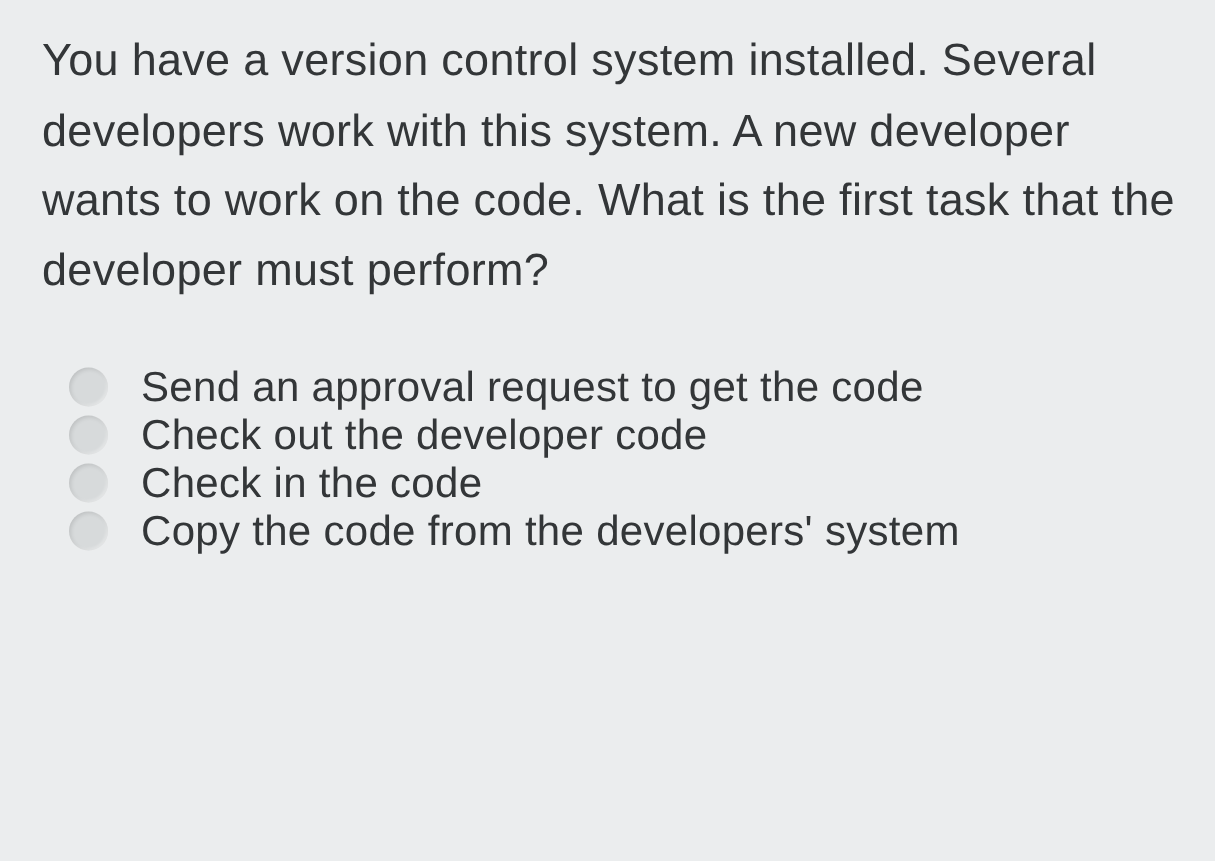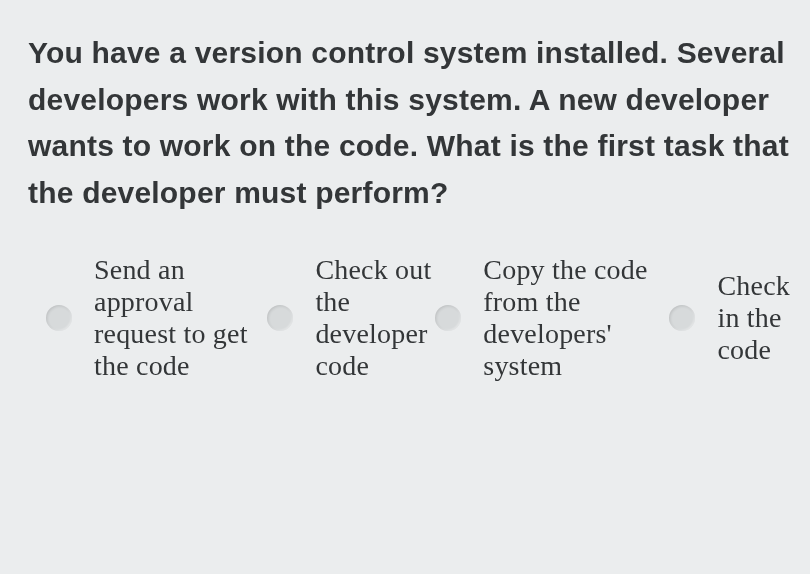--- a/index.html
+++ b/index.html
@@ -12,31 +12,29 @@
       height: 574px;
       background: #ebedee;
       font-family: Arial, Helvetica, sans-serif;
       color: #3a3d3f;
       padding: 18px 20px 20px 28px;
       overflow: hidden;
     }
     .question {
       font-size: 30px;
       line-height: 1.55;
-      font-weight: 700;
+      font-weight: 400;
       letter-spacing: 0.2px;
       margin-bottom: 38px;
       color: #333638;
-      margin-top: 12px;
     }
     .options {
       display: flex;
-      flex-direction: row;
+      flex-direction: column;
       padding-left: 18px;
-      font-family: Liberation Serif, serif;
     }
     .option {
       display: flex;
       align-items: center;
       gap: 22px;
       cursor: pointer;
     }
     .radio {
       width: 26px;
       height: 26px;
@@ -61,19 +59,19 @@
   <div class="option">
     <div class="radio"></div>
     <div class="option-label">Send an approval request to get the code</div>
   </div>
   <div class="option">
     <div class="radio"></div>
     <div class="option-label">Check out the developer code</div>
   </div>
   <div class="option">
     <div class="radio"></div>
-    <div class="option-label">Copy the code from the developers' system</div>
+    <div class="option-label">Check in the code</div>
   </div>
   <div class="option">
     <div class="radio"></div>
-    <div class="option-label">Check in the code</div>
+    <div class="option-label">Copy the code from the developers' system</div>
   </div>
 </div>
 
 </body></html>

